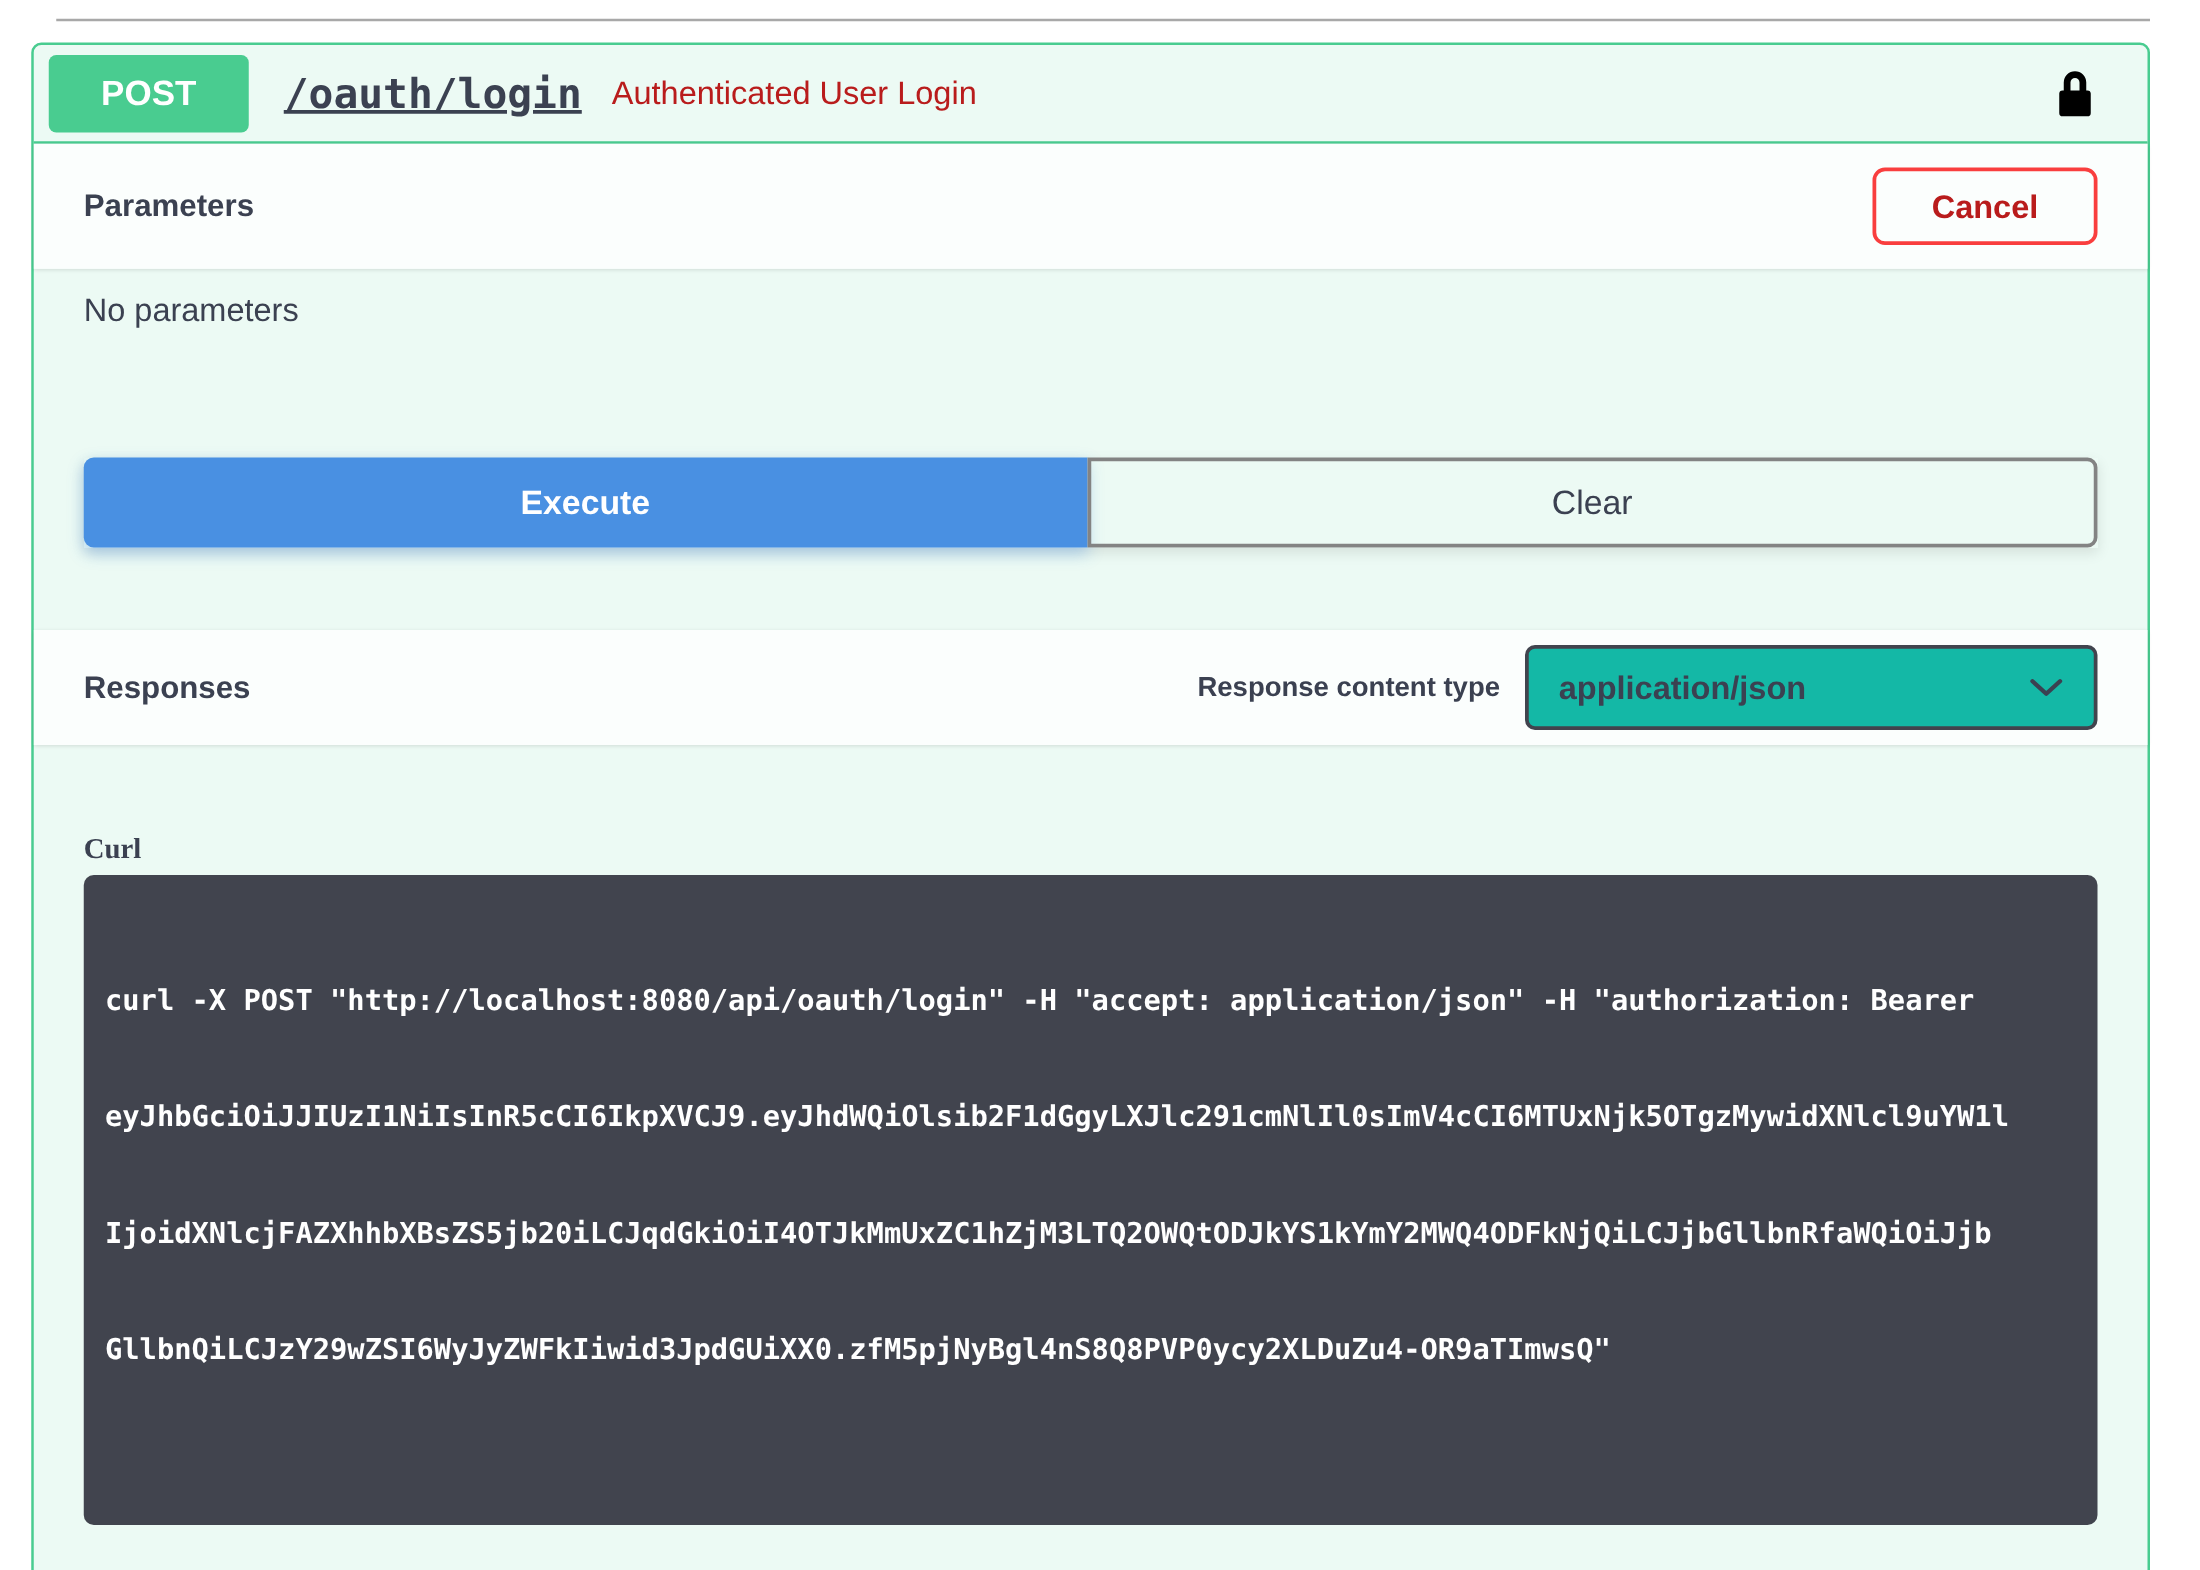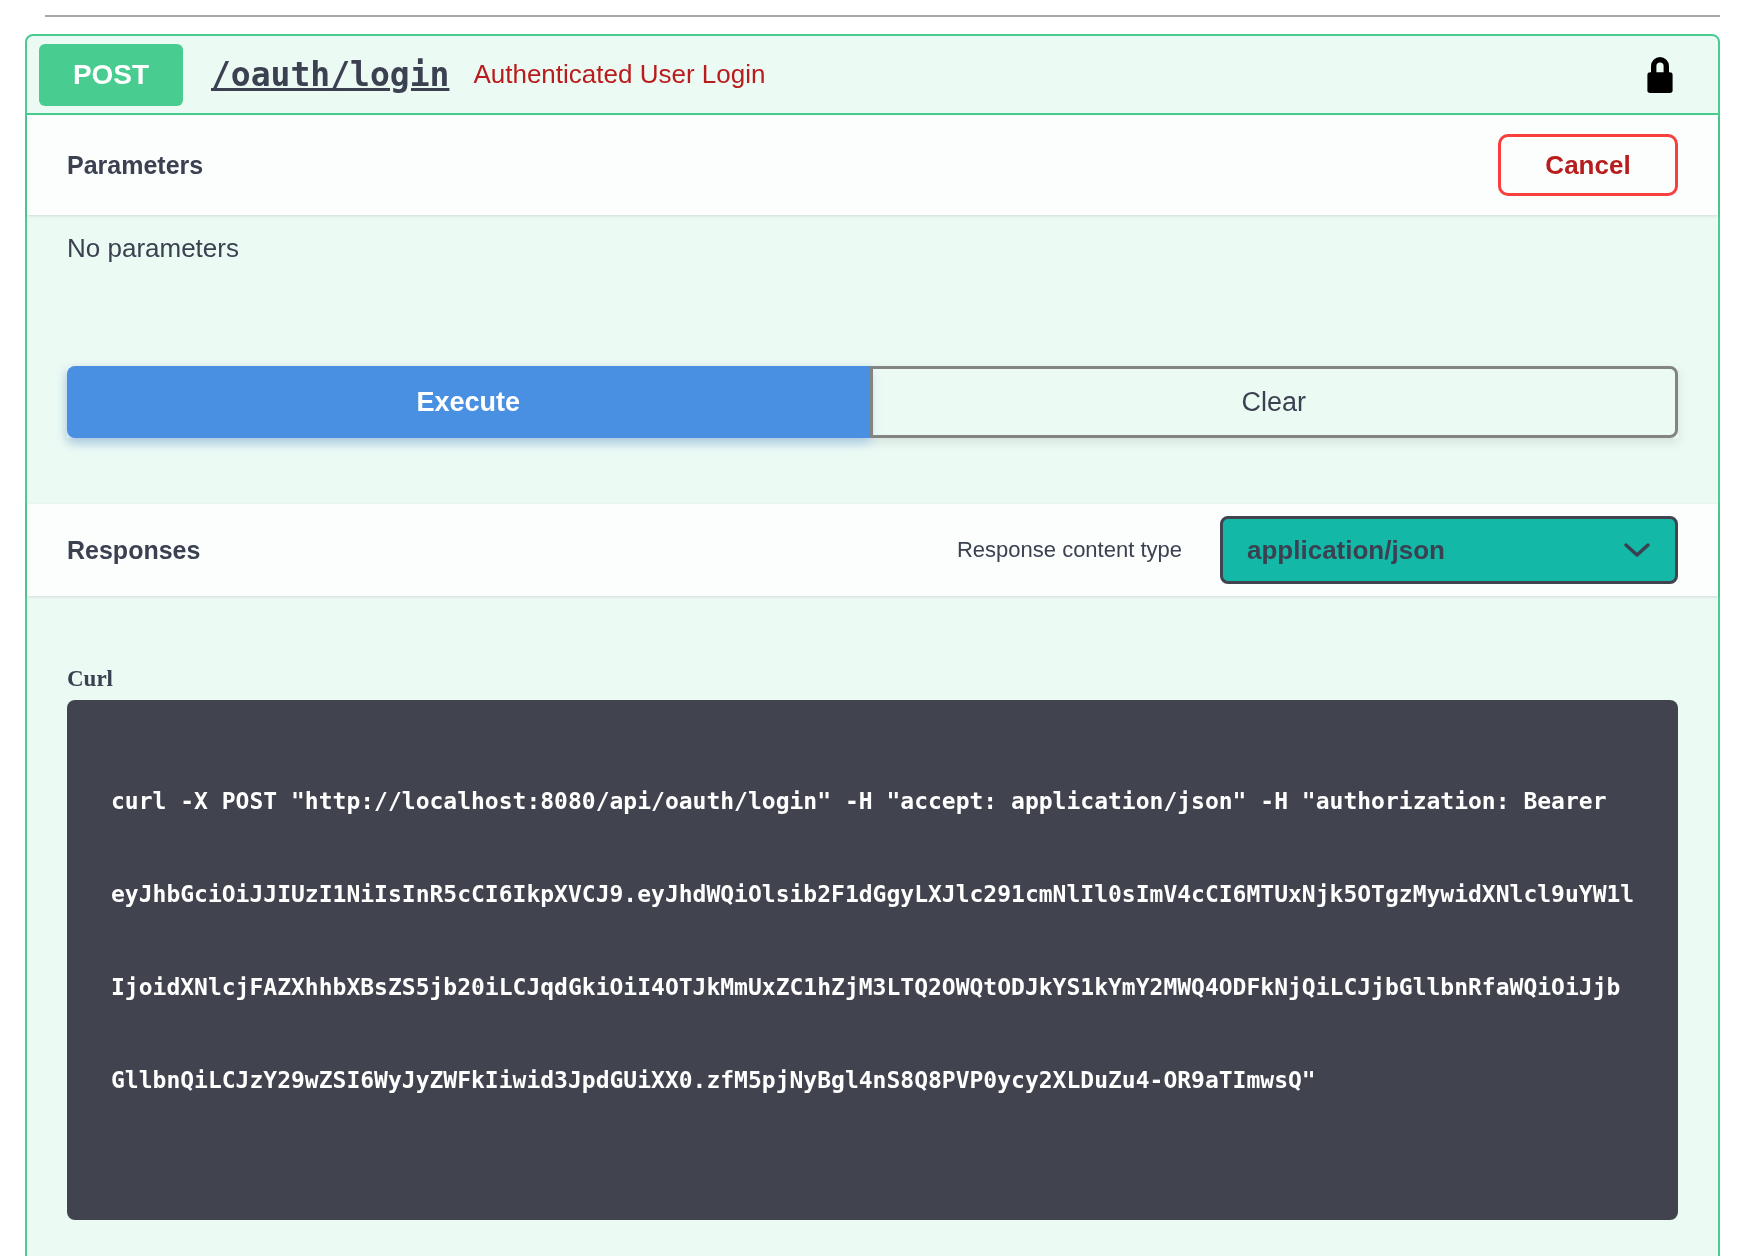--- a/index.html
+++ b/index.html
@@ -17,21 +17,21 @@
     background:rgba(73,204,144,0.10);
   }
 
   
   .opblock-header {
     height:79px; display:flex; align-items:center;
     padding:0 26px 0 12px; border-bottom:2px solid #49cc90;
     cursor:pointer;
   }
   .method-badge {
-    width:144px; height:62px; border-radius:6px; background:#49cc90;
+    width:160px; height:62px; border-radius:6px; background:#49cc90;
     color:#fff; font-weight:bold; font-size:28px;
     display:flex; align-items:center; justify-content:center;
     margin-right:28px; flex:none;
   }
   .endpoint-path {
     font-family:"DejaVu Sans Mono", monospace; font-weight:600;
     font-size:33px; color:#3b4151; margin-right:24px; white-space:nowrap;text-decoration:underline;
   }
   .endpoint-summary { font-size:26px; font-weight:400; color:#b91c1c; flex:1; }
   .lock-wrap { flex:none; display:flex; align-items:center; padding-right:14px; cursor:pointer; }
@@ -68,37 +68,37 @@
     box-shadow:0 5px 12px rgba(73,144,226,0.35);
   }
   .btn-clear {
     flex:1; height:72px; border:3px solid #838383; border-radius:0 8px 8px 0;
     background:transparent; color:#3b4151; font-weight:normal; font-size:27px;
     font-family:"Liberation Sans", sans-serif; cursor:pointer;
   }
 
   
   .content-type-group { display:flex; align-items:center; }
-  .content-type-label { font-size:22px; font-weight:normal; color:#3b4151; margin-right:38px; }
+  .content-type-label { font-size:22px; font-weight:bold; color:#3b4151; margin-right:20px; }
   .content-type-select {
     width:458px; height:68px; border:3px solid #41444e; border-radius:8px;
     background:#14b8a6; display:flex; align-items:center; justify-content:space-between;
     padding:0 24px; font-size:26px; font-weight:bold; color:#3b4151; cursor:pointer;
   }
 
   
   .responses-body { padding:0 40px 40px; }
   .block-label { font-size:23px; font-weight:bold; color:#3b4151; margin:0; line-height:26px; }
   .curl-label { margin-top:70px;font-family:Liberation Serif, serif; }
   .codeblock {
     background:#41444e; border-radius:8px; color:#ffffff;
     font-family:"DejaVu Sans Mono", monospace; font-weight:bold;
   }
   .curl-block {
-    margin-top:8px; padding:24px 44px 62px;
+    margin-top:8px; padding:24px 17px 62px;
     font-size:23px; line-height:31px; white-space:pre; overflow:hidden;
   }
 </style>
 </head>
 <body>
 
 <div class="top-divider"></div>
 
 <div class="opblock">
 

